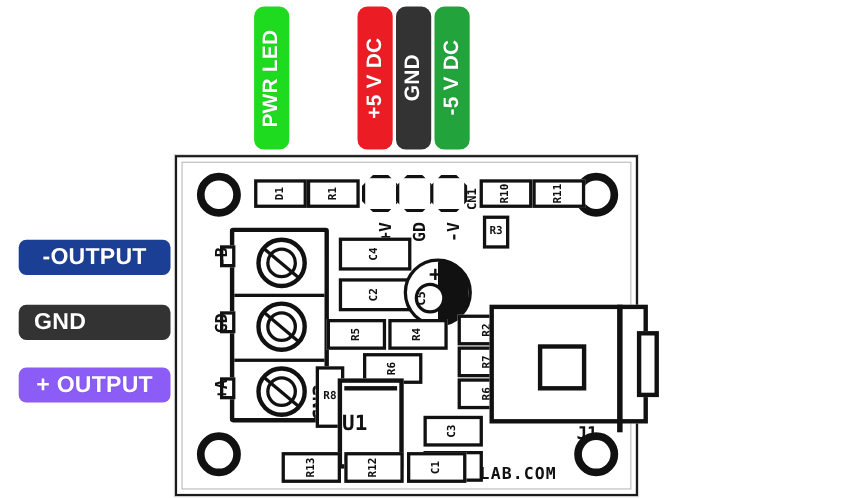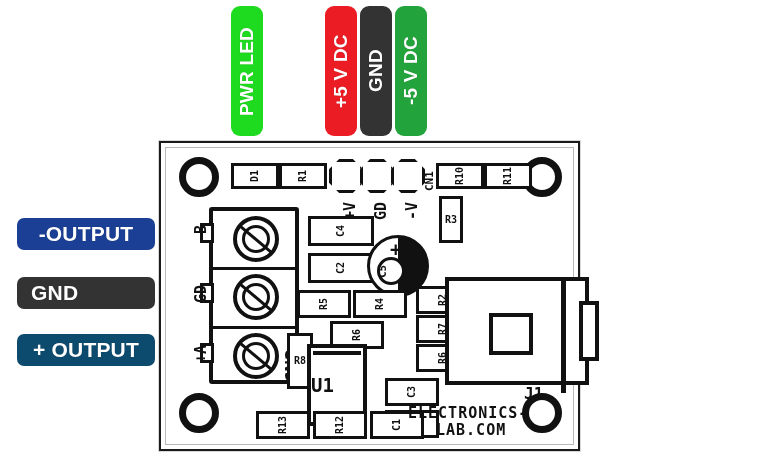--- a/index.html
+++ b/index.html
@@ -184,21 +184,21 @@
   <div class="pill vert" style="left:325px;top:6px;width:32px;height:130px;background:#ec1c24;font-size:19px;">+5 V DC</div>
 
   <div class="pill vert" style="left:360px;top:6px;width:32px;height:130px;background:#333333;font-size:19px;">GND</div>
 
   <div class="pill vert" style="left:395px;top:6px;width:32px;height:130px;background:#22a33b;font-size:19px;">-5 V DC</div>
 
   <div class="pill" style="left:17px;top:218px;width:138px;height:32px;background:#1b3f94;font-size:21px;">-OUTPUT</div>
 
   <div class="pill" style="left:17px;top:277px;width:138px;height:32px;background:#333333;font-size:21px;justify-content:flex-start;padding-left:14px;">GND</div>
 
-  <div class="pill" style="left:17px;top:334px;width:138px;height:32px;background:#0c4a6e;font-size:21px;">+ OUTPUT</div>
+  <div class="pill" style="left:17px;top:334px;width:138px;height:32px;background:#8b5cf6;font-size:21px;">+ OUTPUT</div>
 
 
   <div id="board">
     <div class="inner"></div>
 
     <div class="hole" style="left:18px;top:14px;width:40px;height:40px;"></div>
     <div class="hole" style="left:361px;top:14px;width:40px;height:40px;"></div>
     <div class="hole" style="left:18px;top:250px;width:40px;height:40px;"></div>
     <div class="hole" style="left:361px;top:250px;width:40px;height:40px;"></div>
 
@@ -219,21 +219,21 @@
 
     <div class="silk rot" style="left:263px;top:48px;font-size:11px;">CN1</div>
 
     <div class="part" style="left:275px;top:20px;width:48px;height:26px;">
       <span>R10</span>
     </div>
     <div class="part" style="left:323px;top:20px;width:48px;height:26px;">
       <span>R11</span>
     </div>
 
-    <div class="part" style="left:278px;top:53px;width:24px;height:47px;">
+    <div class="part" style="left:278px;top:53px;width:24px;height:30px;">
       <span class="nr" style="transform:none;">R3</span>
     </div>
 
     <div id="cn2">
       <div class="divider" style="top:56px;"></div>
       <div class="divider" style="top:115px;"></div>
       <div class="screw" style="left:20px;top:5px;"></div>
       <div class="screw" style="left:20px;top:63px;"></div>
       <div class="screw" style="left:20px;top:122px;"></div>
       <div class="tab" style="top:12px;"></div>
@@ -306,17 +306,16 @@
     <div class="part" style="left:95px;top:268px;width:54px;height:28px;">
       <span>R13</span>
     </div>
     <div class="part" style="left:152px;top:268px;width:54px;height:28px;">
       <span>R12</span>
     </div>
     <div class="part" style="left:209px;top:268px;width:54px;height:28px;">
       <span>C1</span>
     </div>
 
-    <div class="bigsilk" style="left:247px;top:263px;font-size:15px;letter-spacing:1px;">ELECTRONICS-</div>
     <div class="bigsilk" style="left:275px;top:280px;font-size:15px;letter-spacing:1px;">LAB.COM</div>
 
   </div>
 </div>
 
 </body></html>

